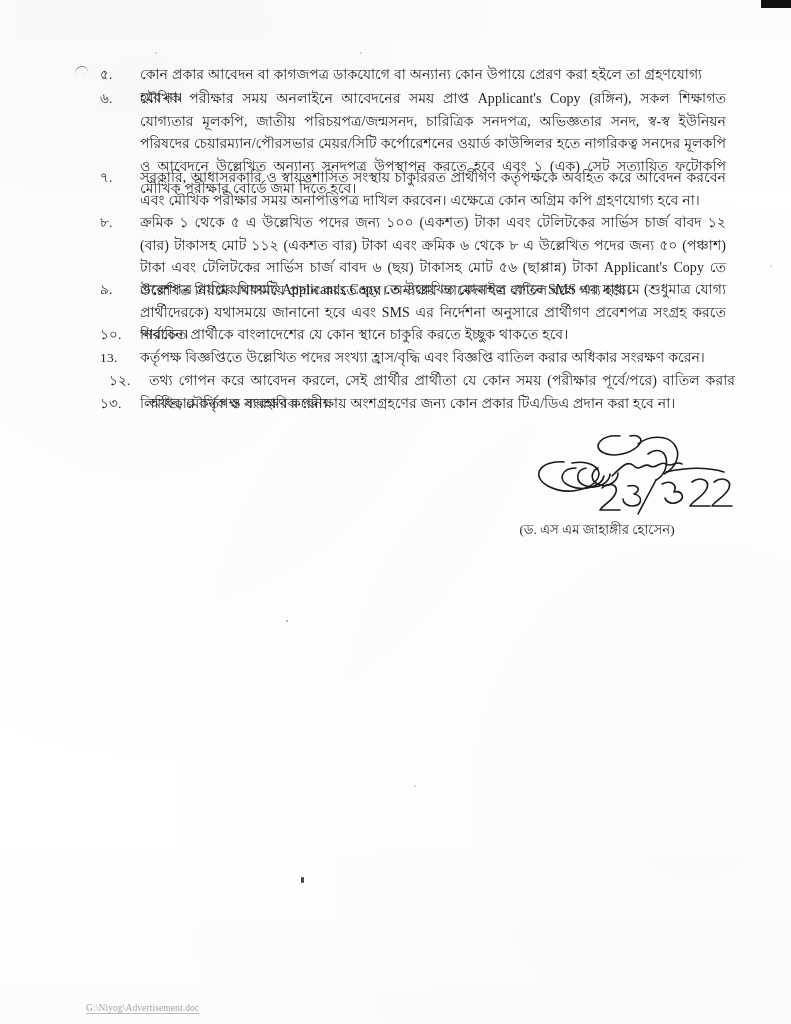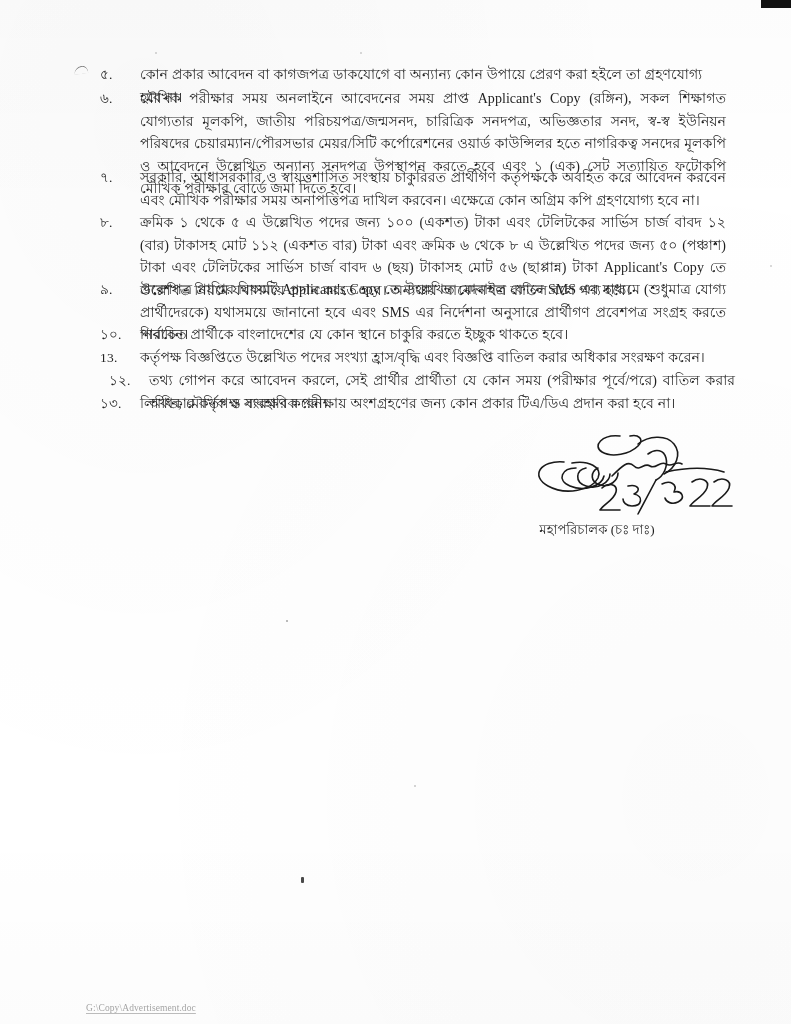--- a/index.html
+++ b/index.html
@@ -248,19 +248,19 @@
 
         <path d="M150 56 C156 50 166 52 164 60 C162 68 152 72 148 78 L168 78"></path>
         <path d="M176 54 C186 52 190 58 182 62 C192 64 190 74 180 74 C174 74 171 70 171 67"></path>
         <path d="M204 48 L186 82"></path>
         <path d="M210 52 C218 48 226 52 222 60 C230 58 234 66 226 70 C220 73 214 70 213 66"></path>
         <path d="M240 50 C248 44 258 48 255 56 C252 64 242 68 238 74 L258 74"></path>
         <path d="M262 50 C270 44 280 48 277 56 C274 64 264 68 260 74 L280 74"></path>
       </svg>
     </div>
 
-    <div class="sign-title">মহাপরিচালক (চঃ দাঃ)</div>
+    <div class="sign-name">(ড. এস এম জাহাঙ্গীর হোসেন)</div>
   </div>
 
-  <div class="footer-path">G:\Copy\Advertisement.doc</div>
+  <div class="footer-path">G:\Niyog\Advertisement.doc</div>
 
   <div class="softener"></div>
 </div>
 
 </body></html>

